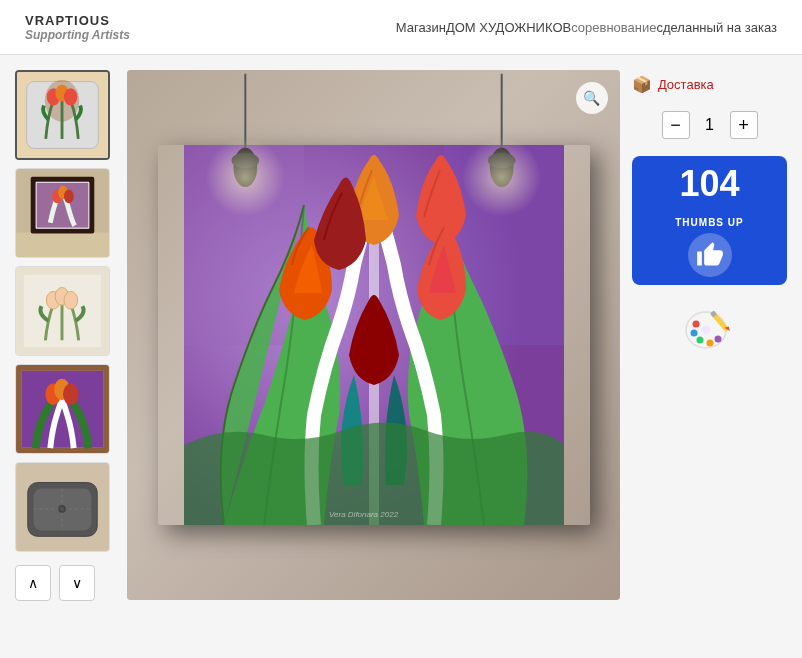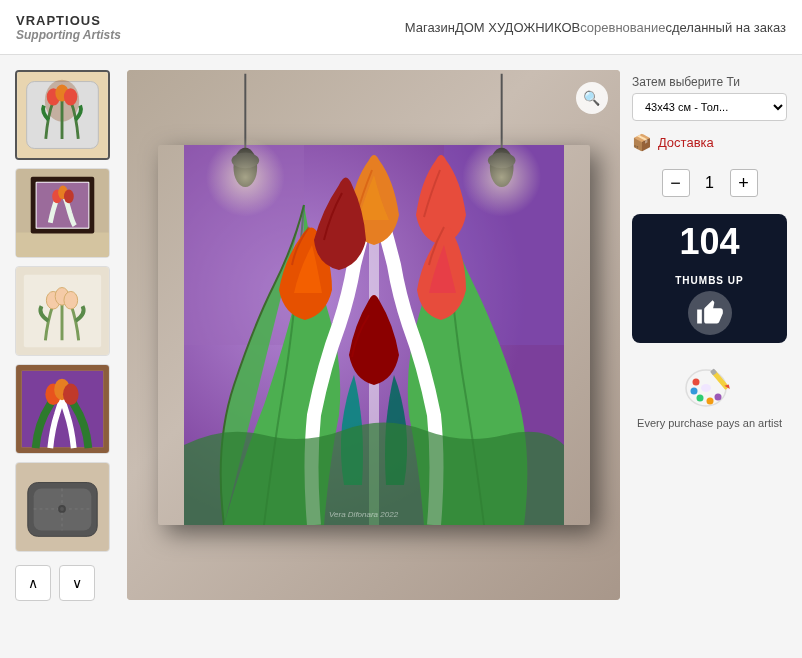--- a/index.html
+++ b/index.html
@@ -3,21 +3,21 @@
   <meta charset="utf-8">
   <style>
     * { box-sizing: border-box; margin: 0; padding: 0; }
     body { font-family: Arial, sans-serif; background: #f5f5f5; width: 802px; height: 658px; overflow: hidden; }
 
     
     .header {
       display: flex;
       align-items: center;
       background: #fff;
-      padding: 8px 16px;
+      padding: 8px 25px;
       border-bottom: 1px solid #ddd;
       height: 55px;
     }
     .logo-area {
       display: flex;
       flex-direction: column;
       margin-right: auto;
     }
     .logo-title {
       font-size: 13px;
@@ -169,21 +169,21 @@
     }
     .qty-value {
       font-size: 16px;
       font-weight: normal;
       min-width: 20px;
       text-align: center;
     }
 
     
     .thumbs-up-badge {
-      background: #0f172a;
+      background: #1d4ed8;
       border-radius: 8px;
       padding: 10px 8px 8px 8px;
       display: flex;
       flex-direction: column;
       align-items: center;
       cursor: pointer;
       margin-top: 5px;
     }
     .thumbs-number {
       font-size: 36px;
@@ -488,26 +488,20 @@
             <text x="145" y="372" font-size="8" fill="rgba(255,255,255,0.5)" font-style="italic">Vera Difonara 2022</text>
           </svg>
         </div>
 
         <button class="zoom-btn">🔍</button>
       </div>
     </div>
   </div>
 
   <div class="right-panel">
-    <div>
-      <div class="panel-label">Затем выберите Ти</div>
-      <select class="size-select">
-        <option>43х43 см - Тол...</option>
-      </select>
-    </div>
 
     <div class="delivery-row">
       <span class="delivery-icon">📦</span>
       <span class="delivery-text">Доставка</span>
     </div>
 
     <div class="quantity-row">
       <button class="qty-btn">−</button>
       <span class="qty-value">1</span>
       <button class="qty-btn">+</button>
@@ -535,16 +529,15 @@
           <circle cx="26" cy="41" r="3.5" fill="#f39c12"></circle>
           <circle cx="34" cy="37" r="3.5" fill="#9b59b6"></circle>
 
           <ellipse cx="22" cy="28" rx="5" ry="4" fill="#f0e6ff"></ellipse>
 
           <rect x="32" y="10" width="5" height="22" rx="1" fill="#f4d03f" transform="rotate(-40 34 18)"></rect>
           <polygon points="34,32 38,34 36,38" fill="#e74c3c" transform="rotate(-40 34 18) translate(0 -4)"></polygon>
           <rect x="32" y="8" width="5" height="5" rx="1" fill="#aaa" transform="rotate(-40 34 18)"></rect>
         </svg>
       </div>
-      <span class="artist-text">Every purchase pays an artist</span>
     </div>
   </div>
 </div>
 
 </body></html>

